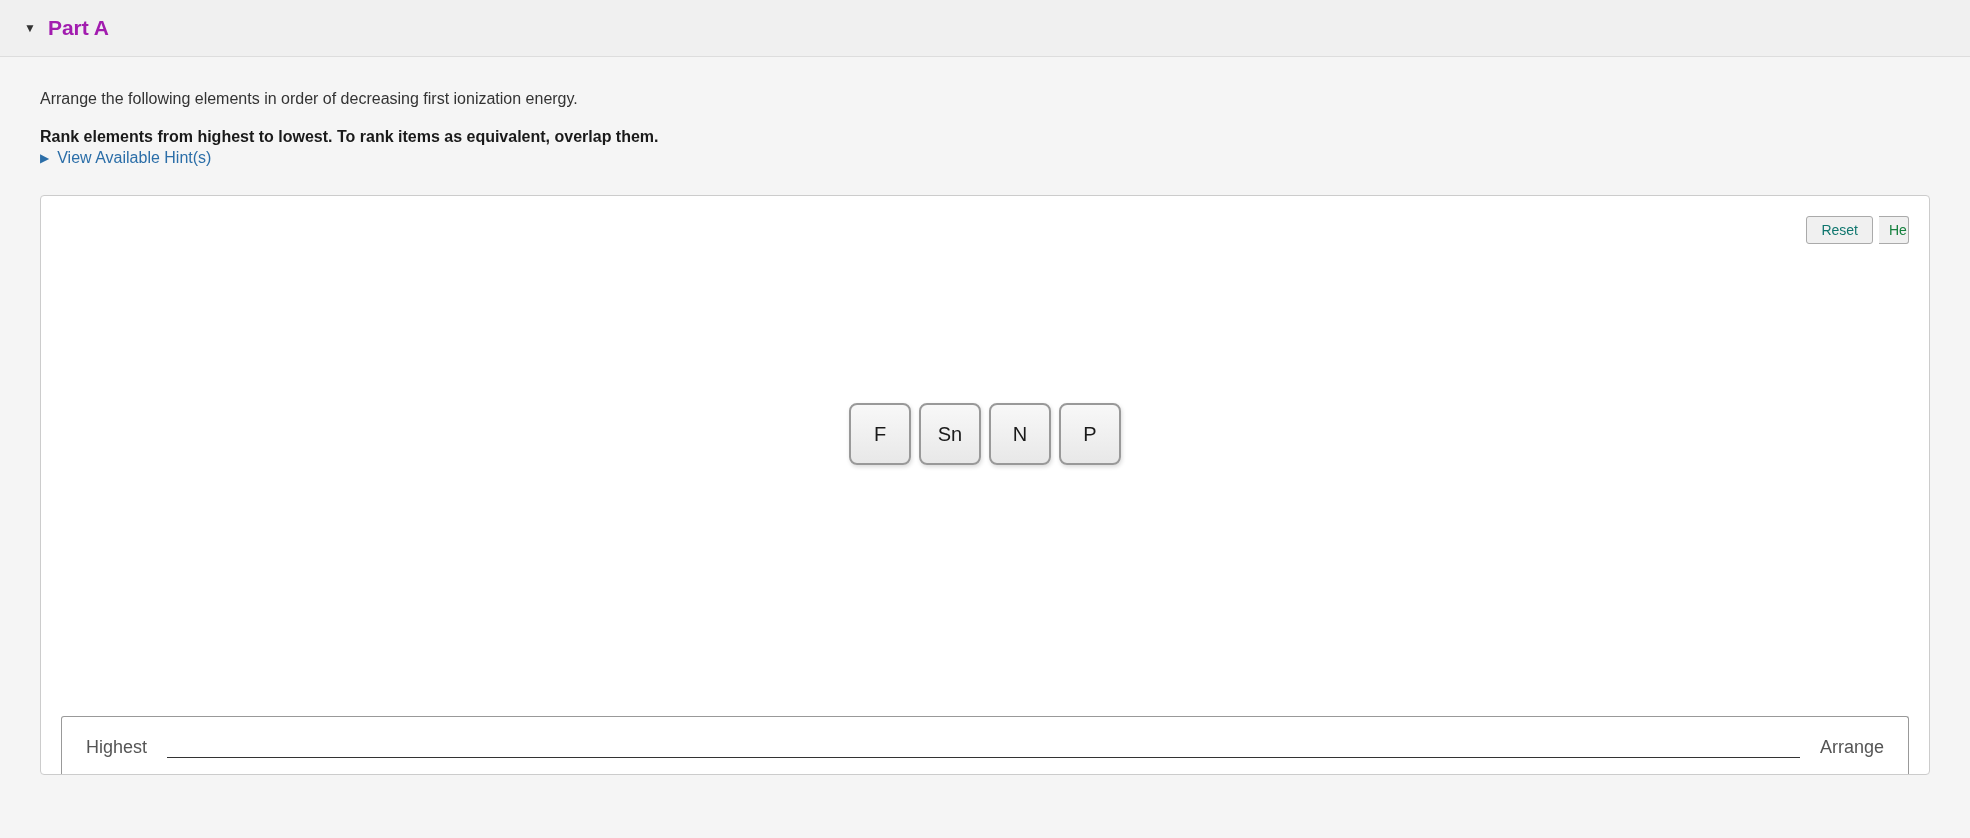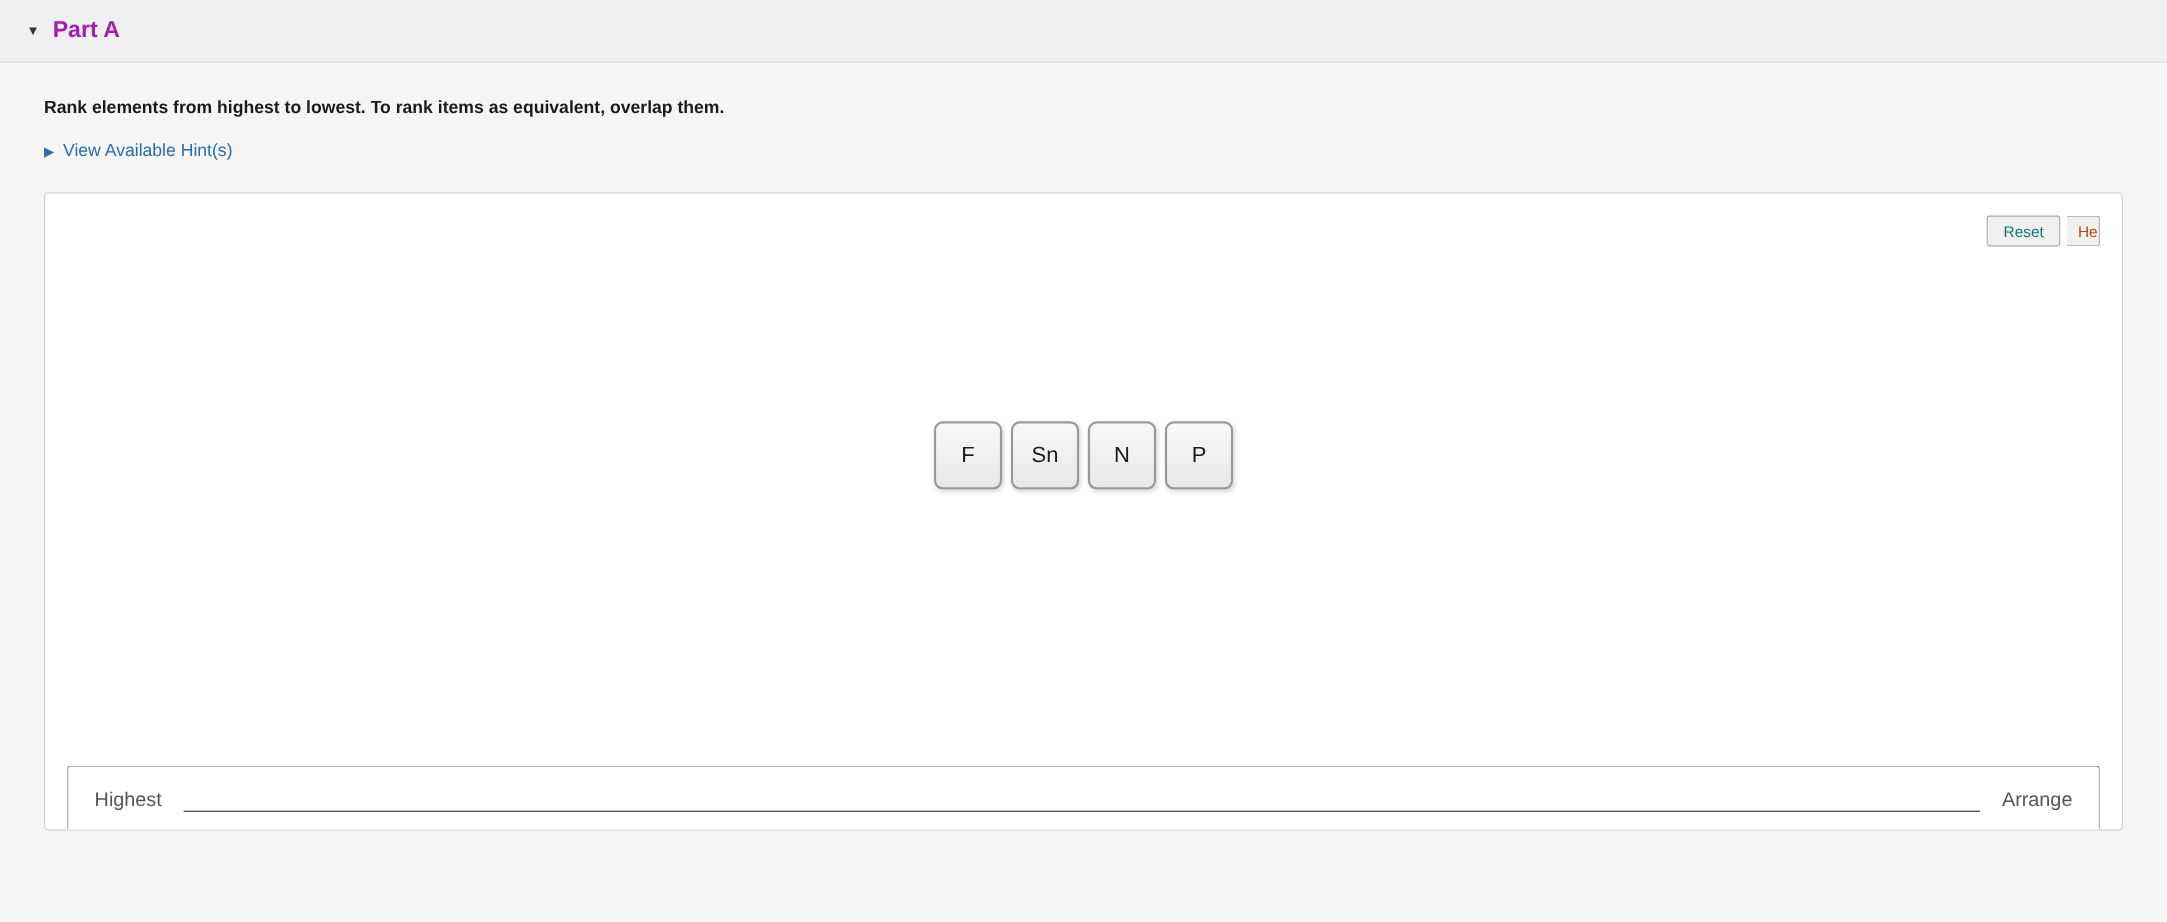--- a/index.html
+++ b/index.html
@@ -50,21 +50,20 @@
       font-size: 16px;
       color: #333;
       margin-bottom: 14px;
       line-height: 1.5;
     }
 
     .rank-instruction {
       font-size: 16px;
       font-weight: bold;
       color: #1a1a1a;
-      margin-bottom: 18px;
       line-height: 1.5;
     }
 
     .hint-link {
       display: flex;
       align-items: center;
       color: #2b6ea8;
       font-size: 16px;
       cursor: pointer;
       margin-bottom: 28px;
@@ -105,21 +104,21 @@
     }
 
     .btn-partial {
       padding: 5px 10px;
       font-size: 14px;
       border: 1px solid #aaa;
       border-left: none;
       border-radius: 0 3px 3px 0;
       background-color: #f0f0f0;
       cursor: pointer;
-      color: #c2410c;
+      color: #15803d;
       overflow: hidden;
       max-width: 30px;
     }
 
     .elements-area {
       display: flex;
       justify-content: center;
       align-items: center;
       height: 360px;
       gap: 8px;
@@ -178,20 +177,21 @@
 <body>
 
 <div class="page-container">
 
   <div class="part-header">
     <span class="collapse-icon">▼</span>
     <span class="part-title">Part A</span>
   </div>
 
   <div class="content-area">
+    <p class="instruction-text">Arrange the following elements in order of decreasing first ionization energy.</p>
     <p class="rank-instruction">Rank elements from highest to lowest. To rank items as equivalent, overlap them.</p>
 
     <a class="hint-link">
       <span class="hint-arrow">▶</span>
       <span>View Available Hint(s)</span>
     </a>
 
     <div class="interactive-box">
 
       <div class="top-buttons">

